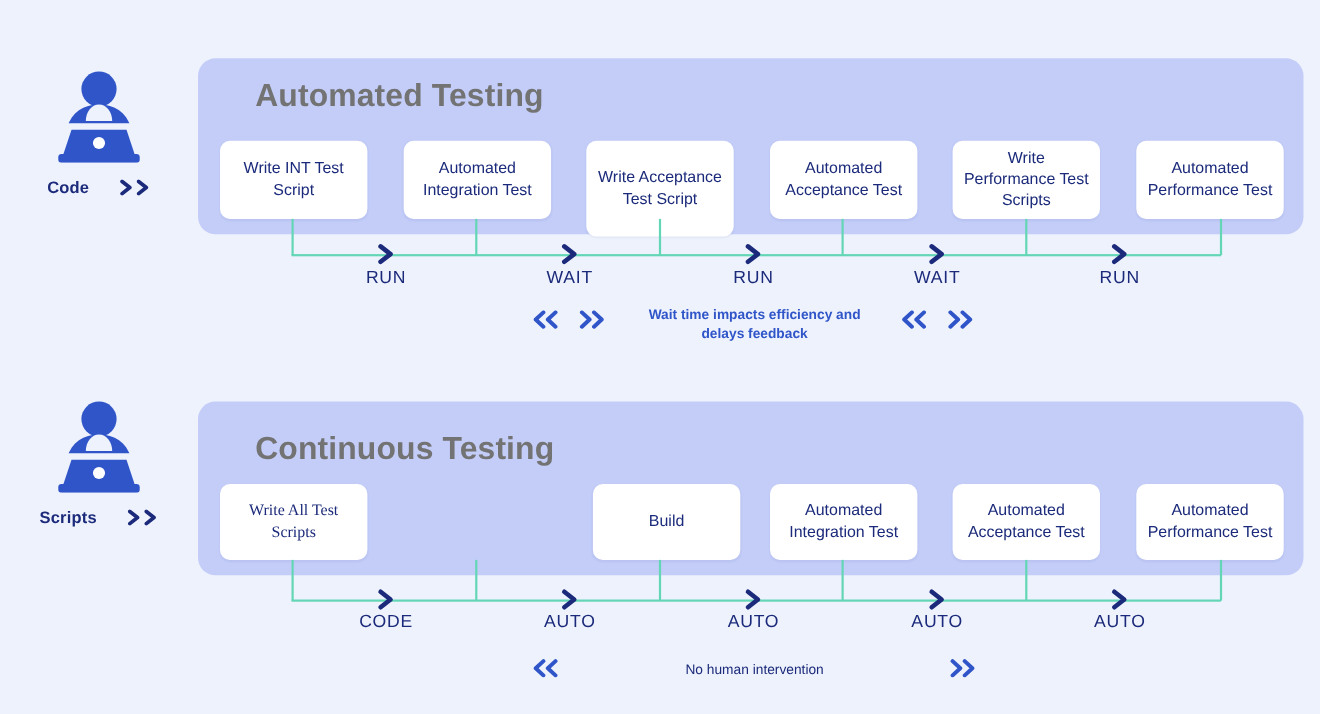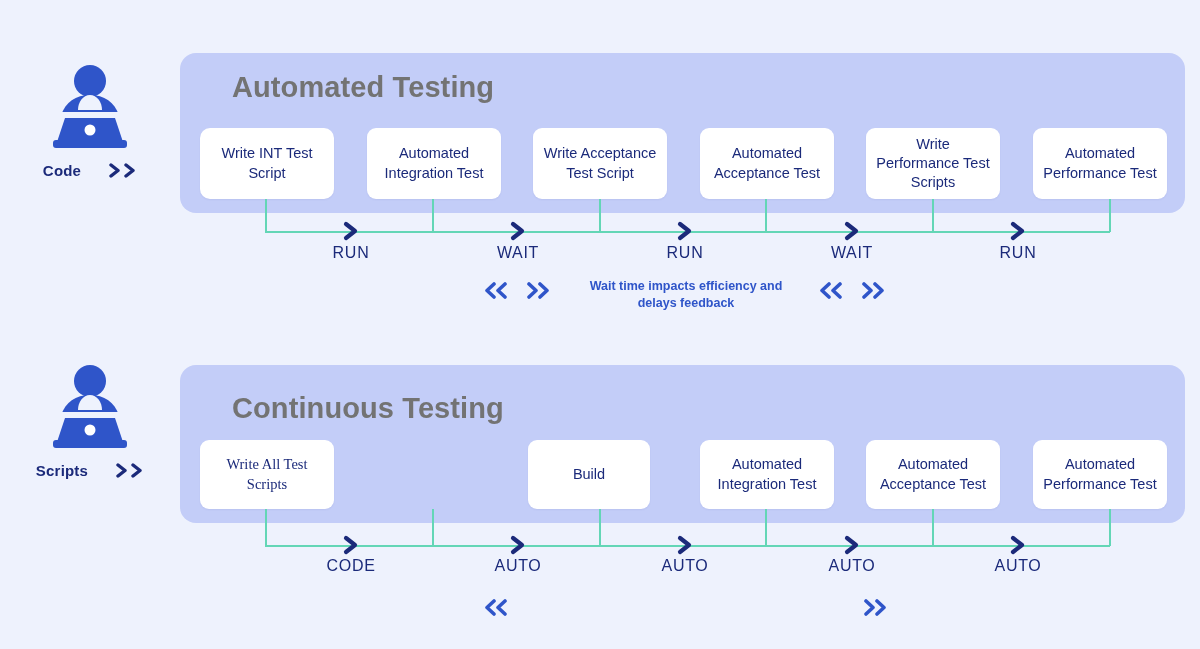--- a/index.html
+++ b/index.html
@@ -99,23 +99,23 @@
         <svg width="13" height="15" viewBox="0 0 13 15">
             <path d="M2 2 L9 7.5 L2 13" fill="none" stroke="#1b2a7a" stroke-width="3.4" stroke-linecap="round" stroke-linejoin="round"></path>
           </svg>
       </span>
     </div>
   </div>
 
   <div class="panel" style="left:180px;top:53px;width:1005px;height:160px;"></div>
   <div class="panel-title" style="left:200px;top:71px;">Automated Testing</div>
 
-  <div class="card" style="left:200px;top:128px;width:134px;height:71px;border-radius:10px;">Write INT Test Script</div>
+  <div class="card" style="left:200px;top:128px;width:134px;height:71px;">Write INT Test Script</div>
   <div class="card" style="left:367px;top:128px;width:134px;height:71px;">Automated Integration Test</div>
-  <div class="card" style="left:533px;top:128px;width:134px;height:71px;">Write Acceptance Test Script</div>
+  <div class="card" style="left:533px;top:128px;width:134px;height:87px;">Write Acceptance Test Script</div>
   <div class="card" style="left:700px;top:128px;width:134px;height:71px;">Automated Acceptance Test</div>
   <div class="card" style="left:866px;top:128px;width:134px;height:71px;">Write Performance Test Scripts</div>
   <div class="card" style="left:1033px;top:128px;width:134px;height:71px;">Automated Performance Test</div>
 
   <div class="rail" style="left:265px;top:231px;width:845px;"></div>
   <div class="tick" style="left:265px;top:199px;height:33px;"></div>
   <div class="tick" style="left:432px;top:199px;height:33px;"></div>
   <div class="tick" style="left:599px;top:199px;height:33px;"></div>
   <div class="tick" style="left:765px;top:199px;height:33px;"></div>
   <div class="tick" style="left:932px;top:199px;height:33px;"></div>
@@ -207,21 +207,21 @@
             <path d="M2 2 L9 7.5 L2 13" fill="none" stroke="#1b2a7a" stroke-width="3.4" stroke-linecap="round" stroke-linejoin="round"></path>
           </svg>
       </span>
     </div>
   </div>
 
   <div class="panel" style="left:180px;top:365px;width:1005px;height:158px;"></div>
   <div class="panel-title" style="left:200px;top:392px;">Continuous Testing</div>
 
   <div class="card" style="left:200px;top:440px;width:134px;height:69px;font-family:Liberation Serif, serif;">Write All Test Scripts</div>
-  <div class="card" style="left:528px;top:440px;width:122px;height:69px;">Build</div>
+  <div class="card" style="left:539px;top:440px;width:134px;height:69px;">Build</div>
   <div class="card" style="left:700px;top:440px;width:134px;height:69px;">Automated Integration Test</div>
   <div class="card" style="left:866px;top:440px;width:134px;height:69px;">Automated Acceptance Test</div>
   <div class="card" style="left:1033px;top:440px;width:134px;height:69px;">Automated Performance Test</div>
 
   <div class="rail" style="left:265px;top:545px;width:845px;"></div>
   <div class="tick" style="left:265px;top:509px;height:37px;"></div>
   <div class="tick" style="left:432px;top:509px;height:37px;"></div>
   <div class="tick" style="left:599px;top:509px;height:37px;"></div>
   <div class="tick" style="left:765px;top:509px;height:37px;"></div>
   <div class="tick" style="left:932px;top:509px;height:37px;"></div>
@@ -261,20 +261,21 @@
 
   <div class="note-chevs" style="left:483px;top:599px;">
     <span>
       <svg width="26" height="17" viewBox="0 0 26 17">
           <path d="M11 2 L4 8.5 L11 15" fill="none" stroke="#2f55c9" stroke-width="3.6" stroke-linecap="round" stroke-linejoin="round"></path>
           <path d="M22 2 L15 8.5 L22 15" fill="none" stroke="#2f55c9" stroke-width="3.6" stroke-linecap="round" stroke-linejoin="round"></path>
         </svg>
     </span>
   </div>
 
+  <div class="note" style="left:686px;top:601px;width:260px;font-weight:normal;color:#1b2a7a;">No human intervention</div>
 
   <div class="note-chevs" style="left:862px;top:599px;">
     <span>
       <svg width="26" height="17" viewBox="0 0 26 17">
           <path d="M4 2 L11 8.5 L4 15" fill="none" stroke="#2f55c9" stroke-width="3.6" stroke-linecap="round" stroke-linejoin="round"></path>
           <path d="M15 2 L22 8.5 L15 15" fill="none" stroke="#2f55c9" stroke-width="3.6" stroke-linecap="round" stroke-linejoin="round"></path>
         </svg>
     </span>
   </div>
 

